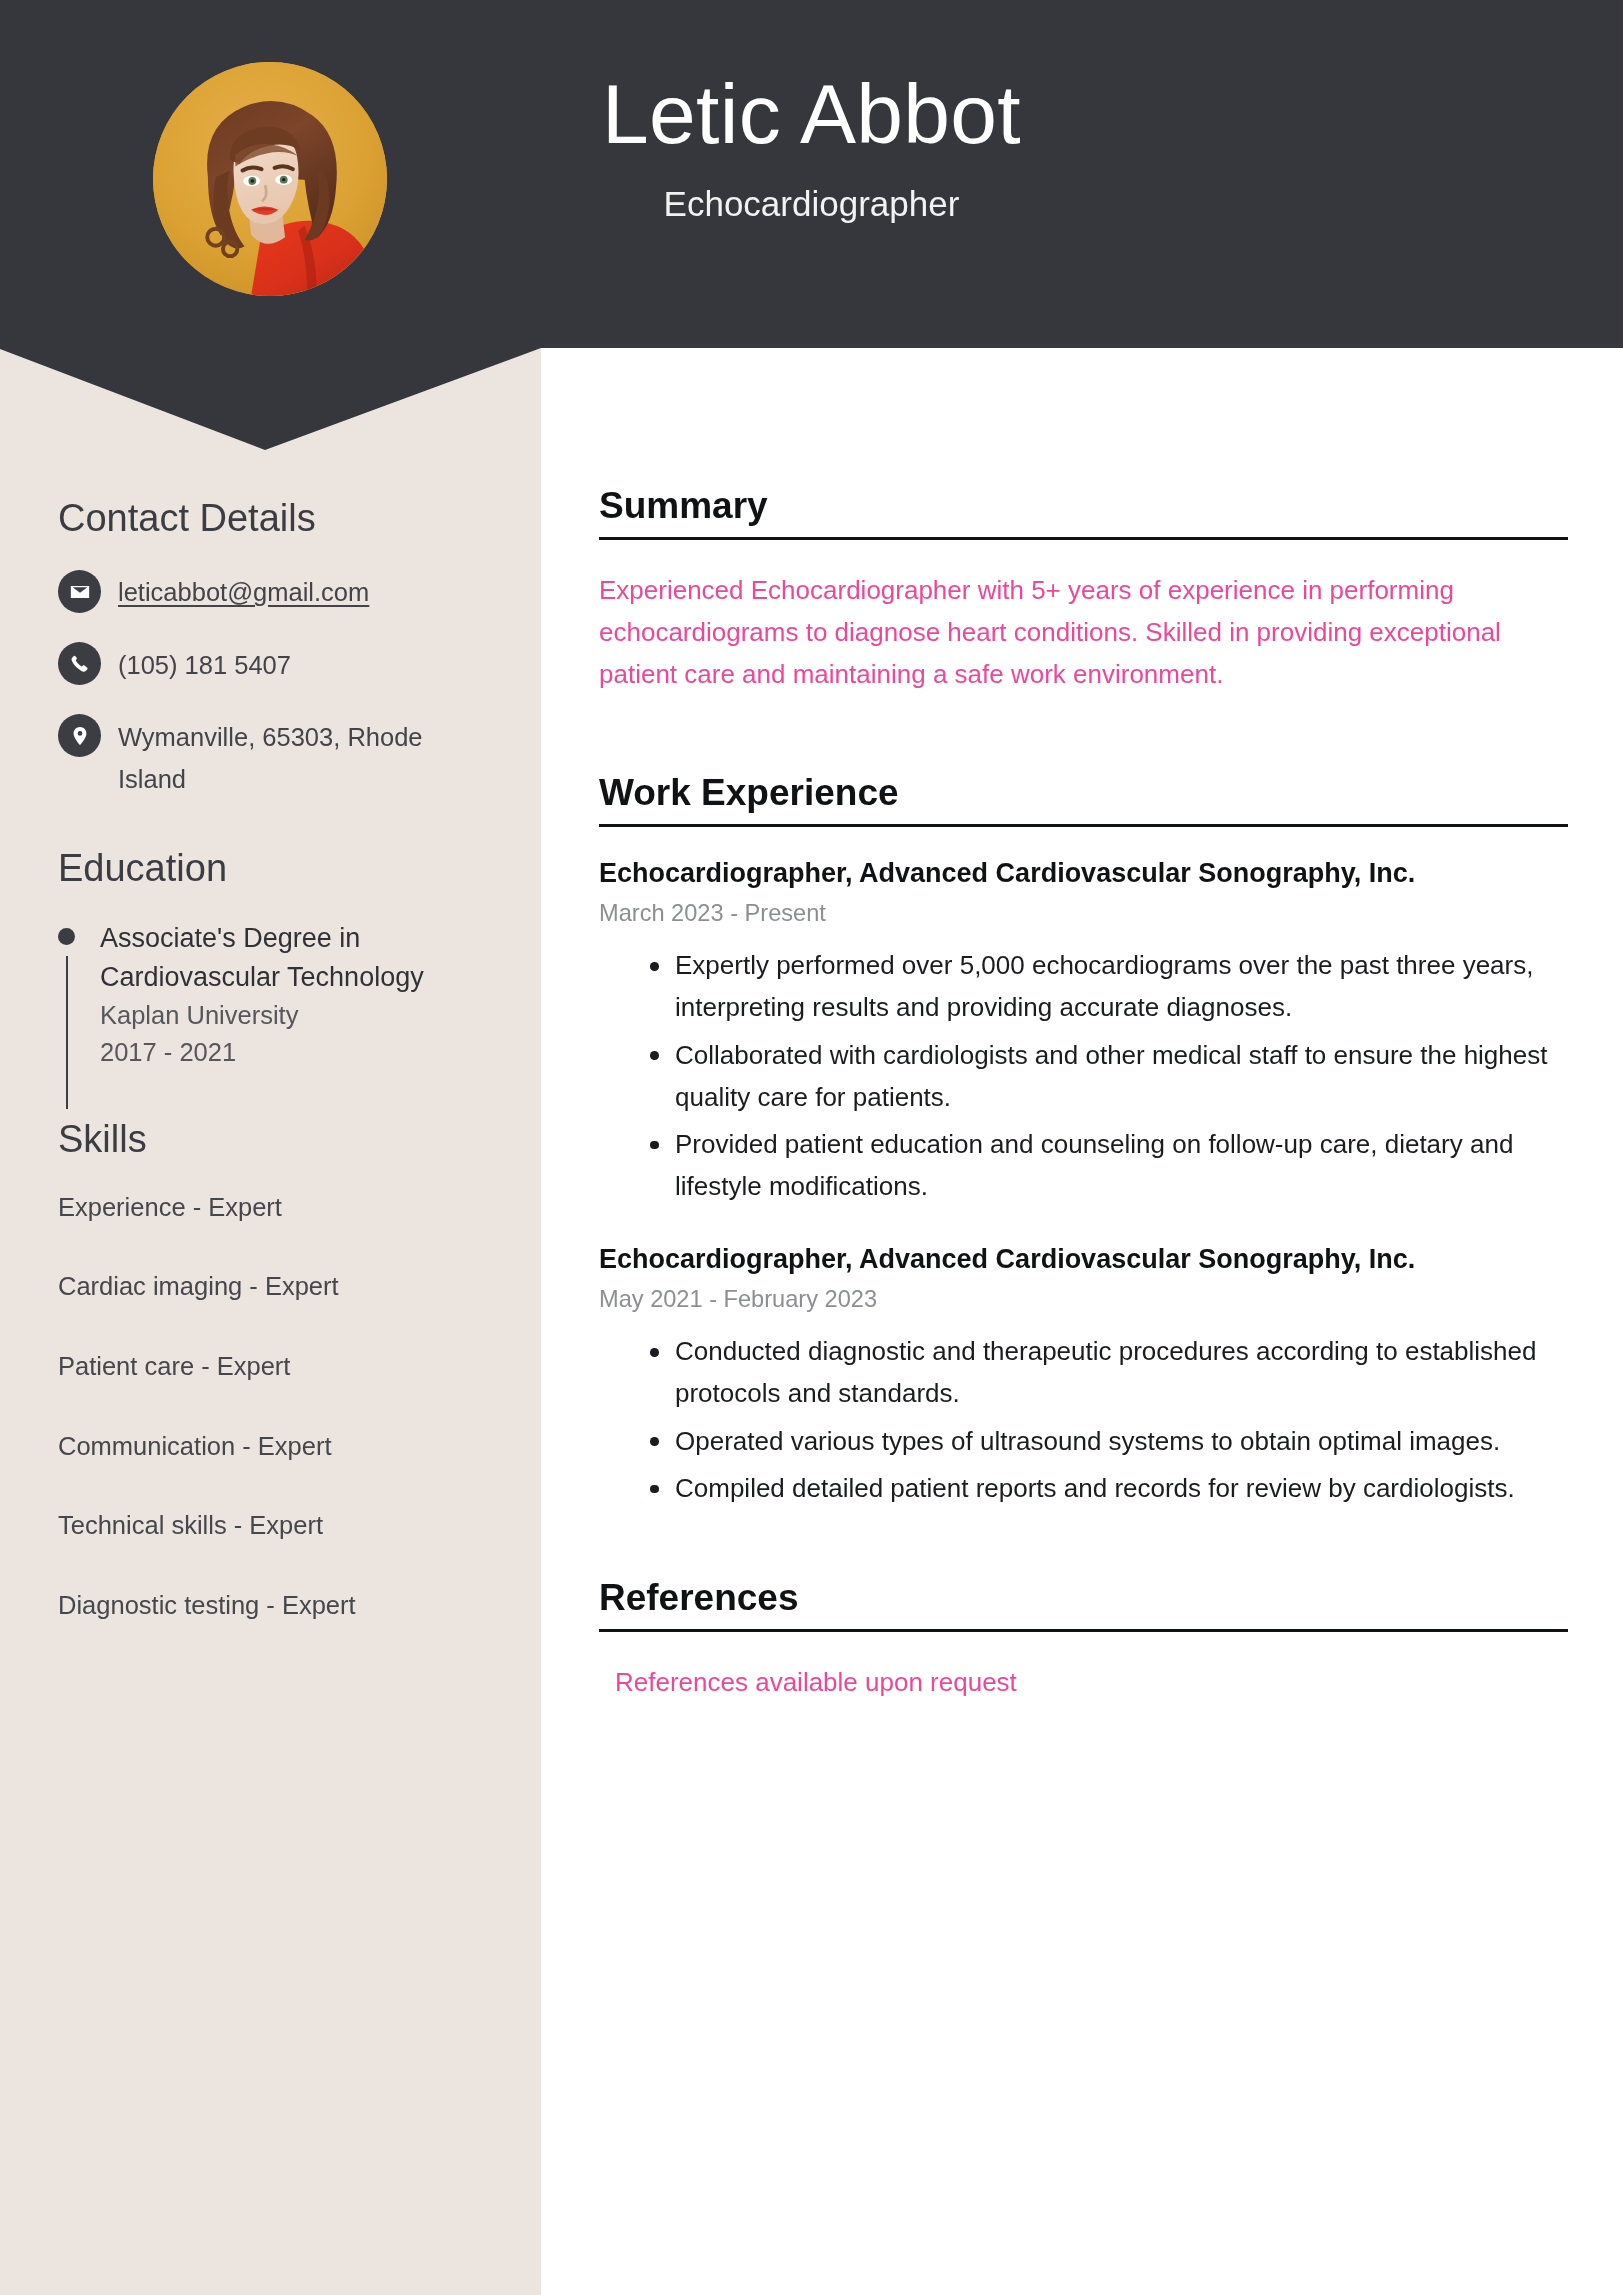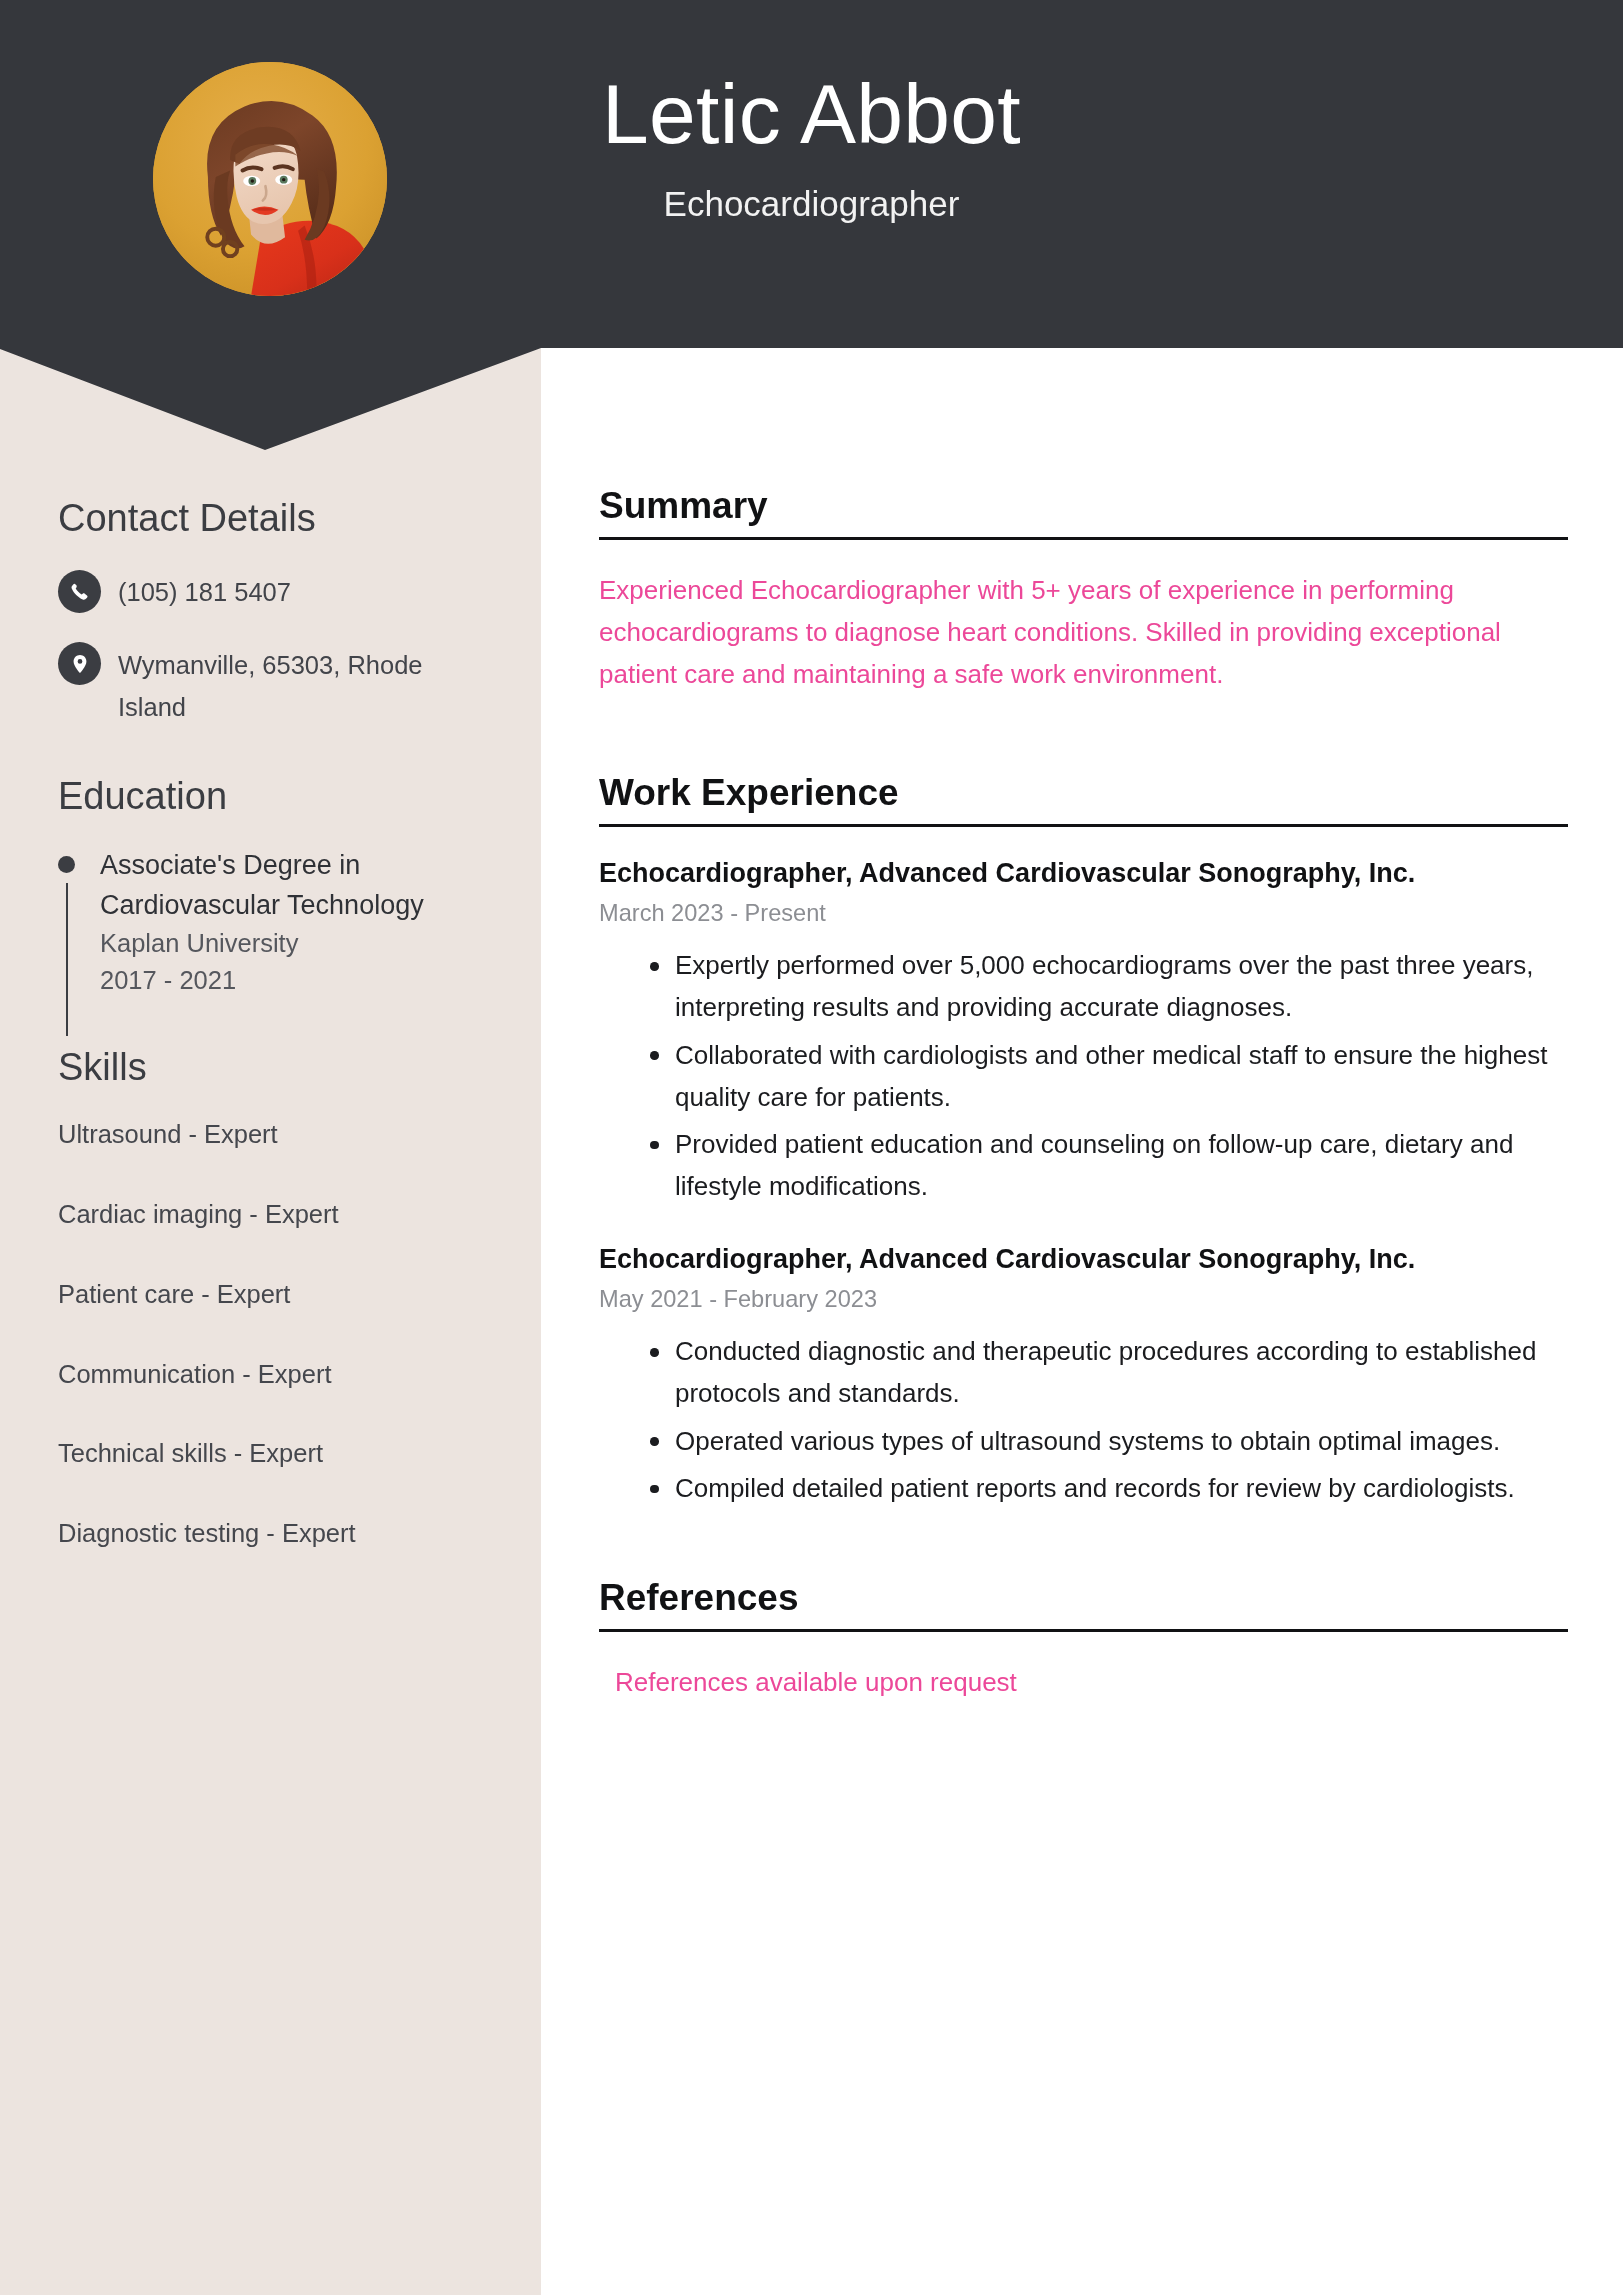--- a/index.html
+++ b/index.html
@@ -322,20 +322,28 @@
 
   <div class="header-text">
     <div class="name">Letic Abbot</div>
     <div class="job-title">Echocardiographer</div>
   </div>
 
   <div class="side-content">
 
     <h2 class="side-heading">Contact Details</h2>
 
+    <div class="contact-row">
+      <span class="ci">
+        <svg viewBox="0 0 24 24">
+            <path d="M2 5.5h20v13H2v-13zm1.9 1.3 8.1 6 8.1-6H3.9z"></path>
+          </svg>
+      </span>
+      <span class="contact-text link">leticabbot@gmail.com</span>
+    </div>
 
     <div class="contact-row">
       <span class="ci">
         <svg viewBox="0 0 24 24">
             <path d="M6.2 3c-.6 0-1.2.3-1.6.8L3.3 5.4c-.6.8-.7 1.9-.3 2.8 1.1 2.6 2.8 5 4.9 7.1 2.1 2.1 4.5 3.8 7.1 4.9.9.4 2 .3 2.8-.3l1.6-1.3c.5-.4.8-1 .8-1.6 0-.5-.2-1-.6-1.3l-2.4-1.9c-.7-.5-1.6-.5-2.3 0l-1.1.8c-1.4-.8-2.6-1.7-3.7-2.8-1.1-1.1-2-2.3-2.8-3.7l.8-1.1c.5-.7.5-1.6 0-2.3L6.2 3z"></path>
           </svg>
       </span>
       <span class="contact-text">(105) 181 5407</span>
     </div>
 
@@ -352,21 +360,21 @@
 
     <div class="edu-entry">
       <span class="edu-dot"></span>
       <span class="edu-line"></span>
       <div class="edu-degree">Associate's Degree in Cardiovascular Technology</div>
       <div class="edu-school">Kaplan University</div>
       <div class="edu-dates">2017 - 2021</div>
     </div>
 
     <h2 class="side-heading gap-top">Skills</h2>
-    <div class="skill-item">Ultrasound - Expert</div>
+    <div class="skill-item">Experience - Expert</div>
     <div class="skill-item">Cardiac imaging - Expert</div>
     <div class="skill-item">Patient care - Expert</div>
     <div class="skill-item">Communication - Expert</div>
     <div class="skill-item">Technical skills - Expert</div>
     <div class="skill-item">Diagnostic testing - Expert</div>
   </div>
 
   <div class="main">
 
     <div class="section">

